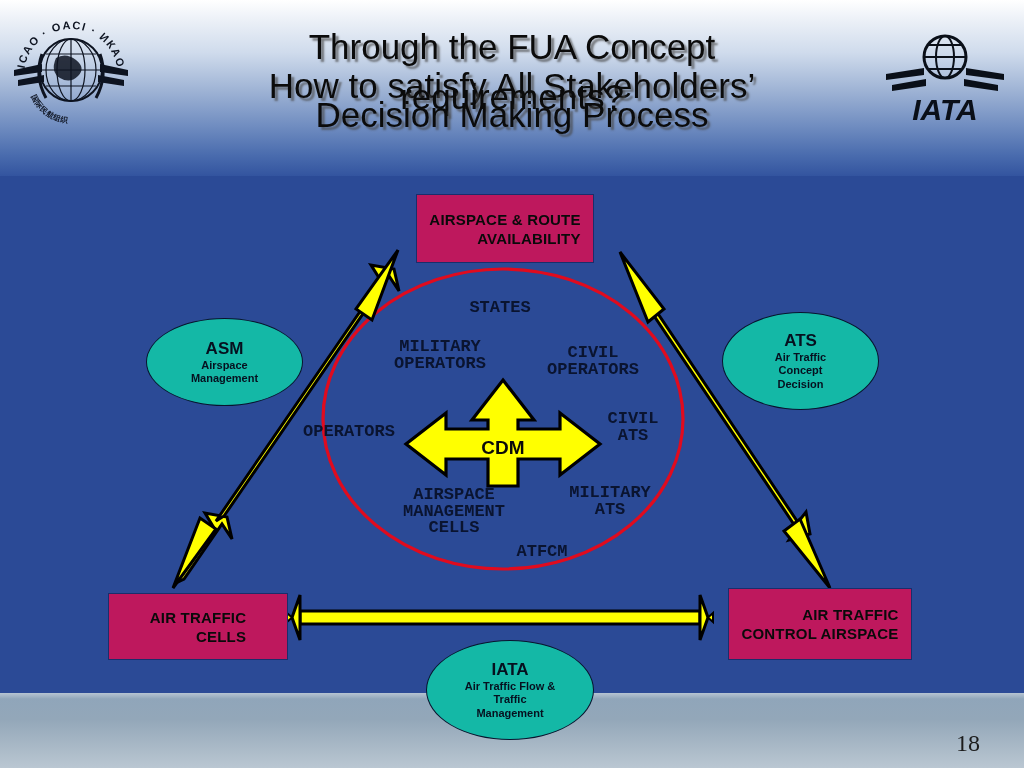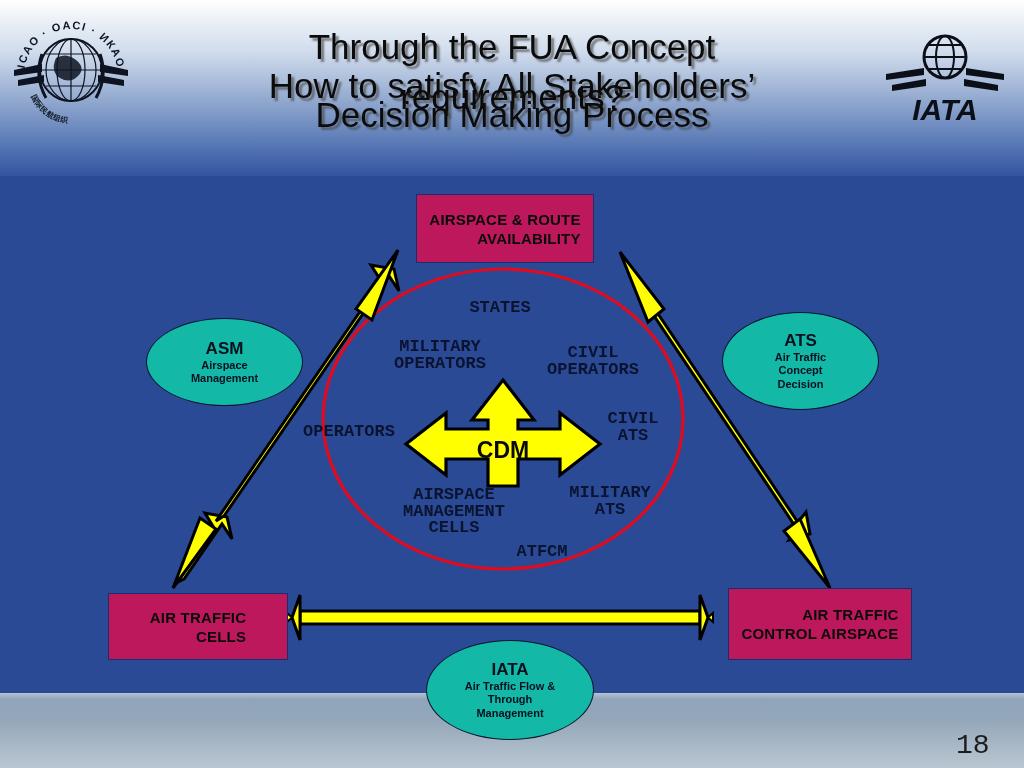--- a/index.html
+++ b/index.html
@@ -47,21 +47,21 @@
     white-space:nowrap;
   }
   .t1a{top:4px;margin-top:39px;}
   .t1b{top:4px;}
   .t2a{top:54px;margin-top:18px;}
   .t2b{top:54px;}
 
   
   #page-number{
     position:absolute;left:956px;top:730px;
-    font-size:28px;color:#1c1c1c;font-family:Liberation Mono, monospace;
+    font-size:24px;color:#1c1c1c;font-family:Liberation Serif, serif;
   }
 
   
   #diagram{position:absolute;left:0;top:176px;width:1024px;height:540px;}
 
   
   .node-box{
     position:absolute;
     background:#be185d;
     border:1.6px solid #1a2e6b;
@@ -96,21 +96,21 @@
   #lbl-milops{left:377px;top:339px;width:126px;}
   #lbl-civops{left:530px;top:345px;width:126px;}
   #lbl-airports{left:286px;top:424px;width:126px;}
   #lbl-civats{left:577px;top:411px;width:112px;}
   #lbl-amc{left:391px;top:487px;width:126px;}
   #lbl-milats{left:554px;top:485px;width:112px;}
   #lbl-cfmu{left:484px;top:544px;width:116px;}
 
   #lbl-cdm{
     position:absolute;left:455px;top:437px;width:96px;
-    text-align:center;color:#0a0a0a;font-weight:bold;font-size:23px;
+    text-align:center;color:#0a0a0a;font-weight:bold;font-size:19px;
   }
 </style>
 </head>
 <body>
 
 <div id="slide">
 
   <div class="bg-header"></div>
   <div class="bg-main"></div>
   <div class="bg-footer"></div>
@@ -239,21 +239,21 @@
   <div class="node-ellipse" id="ell-ats">
     <div class="e-title">ATS</div>
     <div class="e-sub">Air Traffic</div>
     <div class="e-sub">Concept</div>
     <div class="e-sub">Decision</div>
   </div>
 
   <div class="node-ellipse" id="ell-atfcm">
     <div class="e-title">IATA</div>
     <div class="e-sub">Air Traffic Flow &amp;</div>
-    <div class="e-sub">Through</div>
+    <div class="e-sub">Traffic</div>
     <div class="e-sub">Management</div>
   </div>
 
   <div class="ring-label" id="lbl-states">STATES</div>
   <div class="ring-label" id="lbl-milops">MILITARY
 OPERATORS</div>
   <div class="ring-label" id="lbl-civops">CIVIL
 OPERATORS</div>
   <div class="ring-label" id="lbl-airports">OPERATORS</div>
   <div class="ring-label" id="lbl-civats">CIVIL

